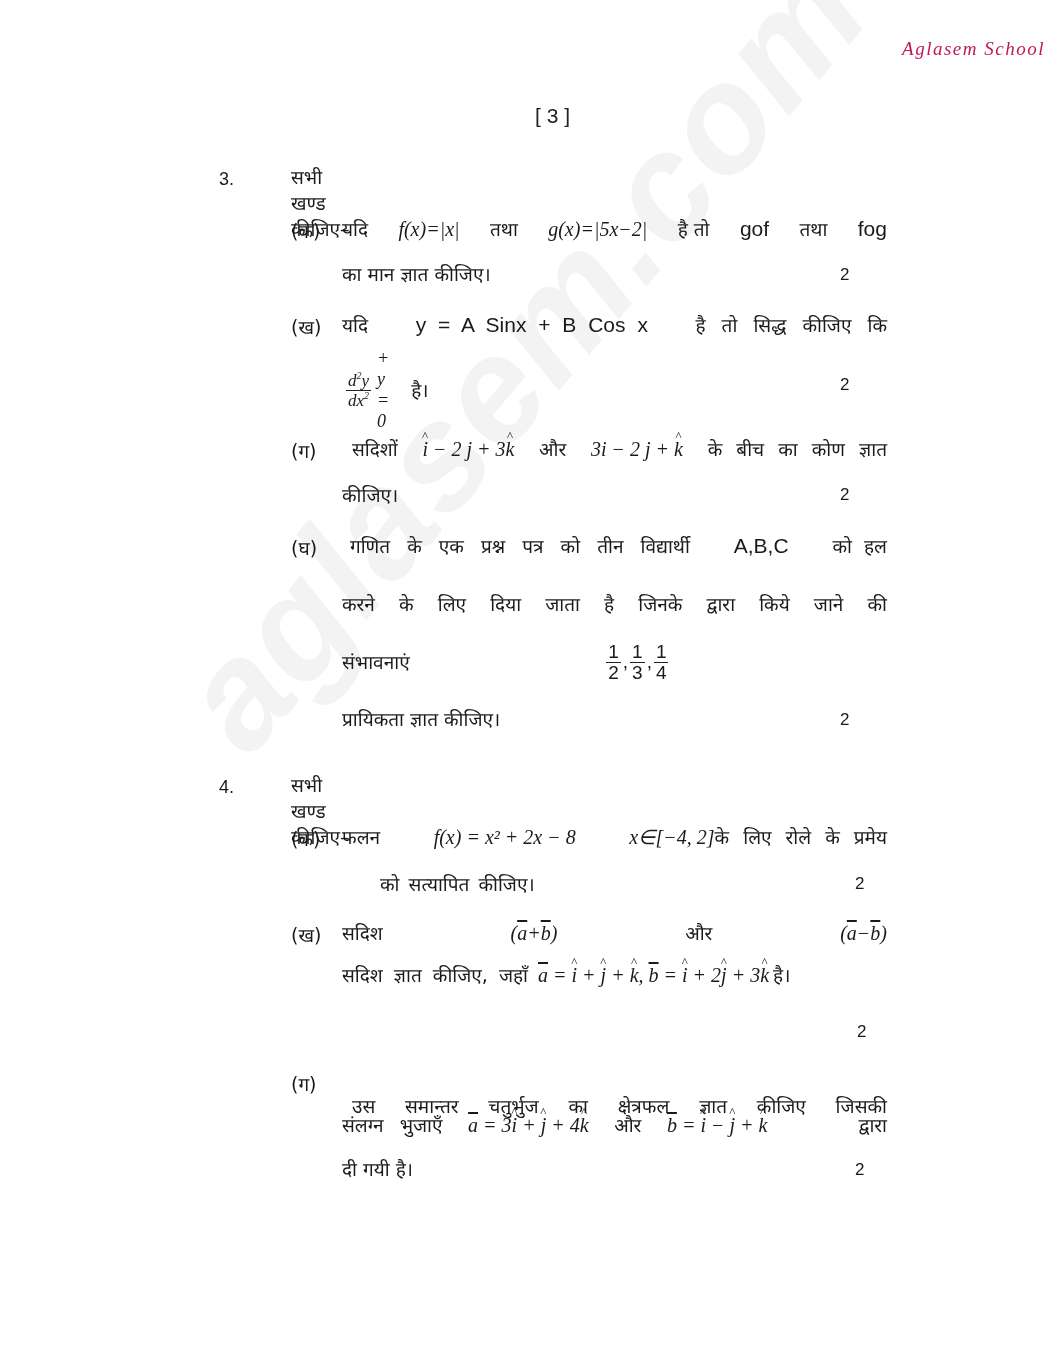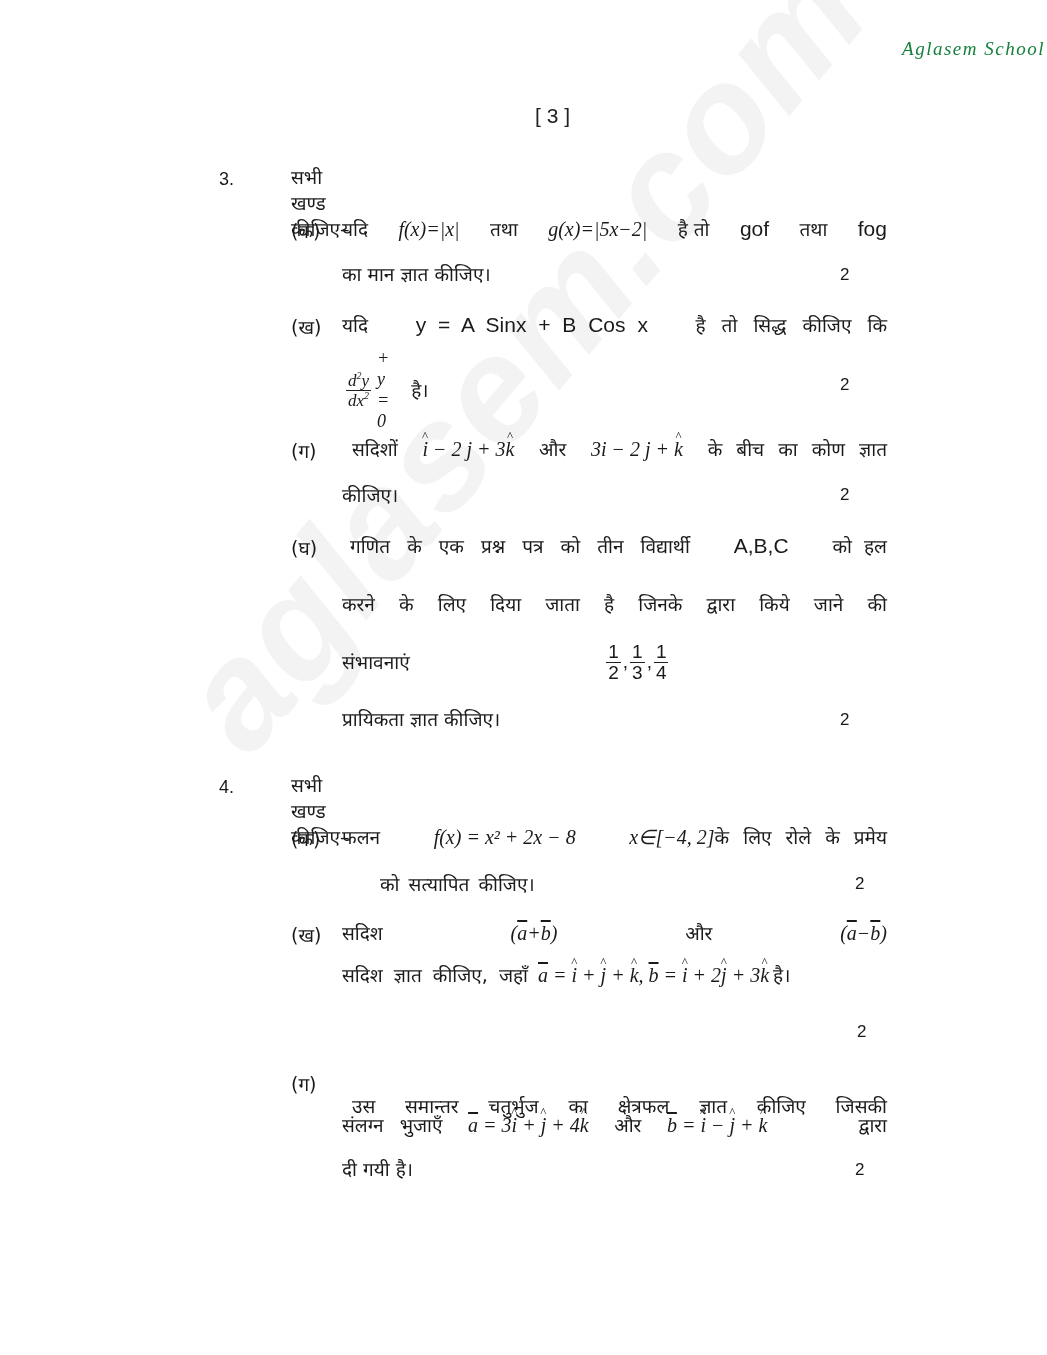--- a/index.html
+++ b/index.html
@@ -3,21 +3,21 @@
   <meta charset="utf-8">
   <style>
     html, body { margin: 0; padding: 0; background: #ffffff; }
     body {
       width: 1047px; height: 1355px; position: relative; overflow: hidden;
       font-family: "DejaVu Sans", sans-serif; color: #1a1a1a;
     }
     .brand {
       position: absolute; right: 2px; top: 38px;
       font-family: "Liberation Serif", serif; font-style: italic;
-      font-size: 19px; letter-spacing: 1.5px; color: #15803d;
+      font-size: 19px; letter-spacing: 1.5px; color: #be185d;
     }
     .pageno {
       position: absolute; left: 0; width: 1105px; text-align: center; top: 104px;
       font-family: "Liberation Sans", sans-serif; font-size: 21px; color: #222;
     }
     .watermark {
       position: absolute; left: 210px; top: 640px;
       transform: rotate(-50deg); transform-origin: left center;
       font-family: "Liberation Sans", sans-serif; font-weight: bold; font-style: italic;
       font-size: 150px; color: #f3f3f3; letter-spacing: 2px; white-space: nowrap;

